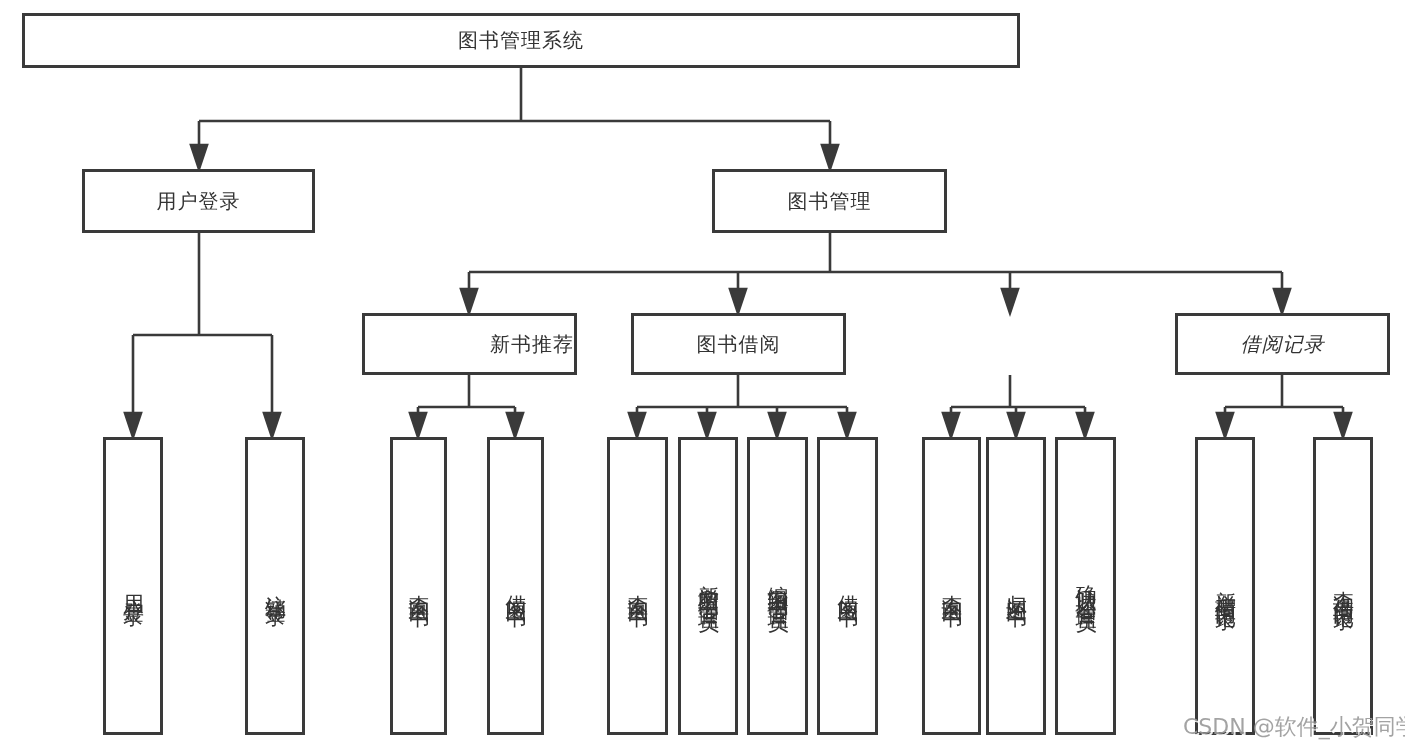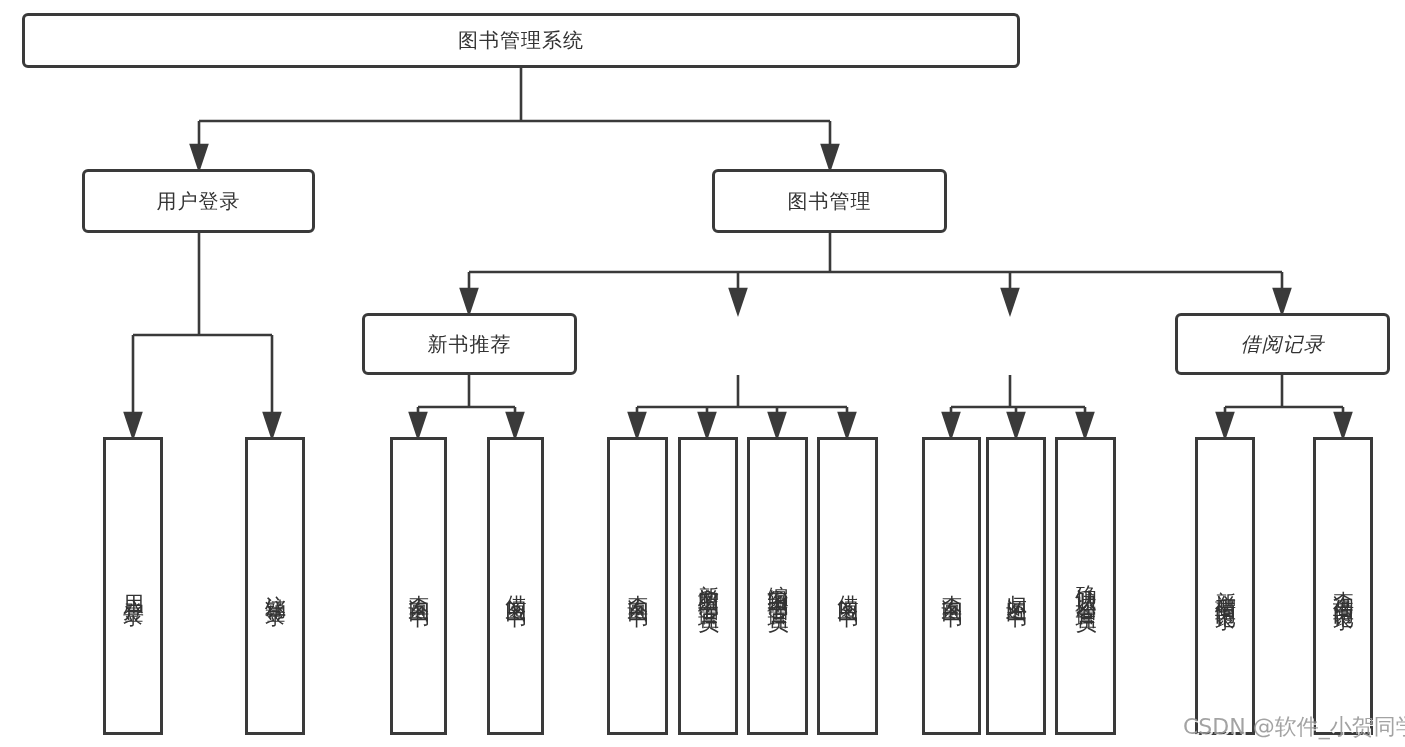--- a/index.html
+++ b/index.html
@@ -23,21 +23,21 @@
   .box {
     position: absolute;
     box-sizing: border-box;
     background: #ffffff;
     border: 3px solid #3a3a3a;
     display: flex;
     align-items: center;
     justify-content: center;
     color: #333333;
   }
-  .hbox { font-size: 20px; letter-spacing: 1px; border-radius: 6px; }
+  .hbox { font-size: 20px; letter-spacing: 1px; }
   .vbox span.vtext {
     writing-mode: vertical-rl;
     text-orientation: mixed;
     font-size: 21px;
     letter-spacing: 4px;
     line-height: 1;
     color: #333333;
     white-space: nowrap;
   }
   #watermark {
@@ -140,22 +140,25 @@
     <span>图书管理系统</span>
   </div>
 
   <div class="box hbox" style="left:82px; top:169px; width:233px; height:64px;">
     <span>用户登录</span>
   </div>
   <div class="box hbox" style="left:712px; top:169px; width:235px; height:64px;">
     <span>图书管理</span>
   </div>
 
-  <div class="box hbox" style="left:362px; top:313px; width:215px; height:62px;">
+  <div class="box hbox" style="left:362px; top:313px; width:215px; height:62px;justify-content:flex-end;">
     <span>新书推荐</span>
+  </div>
+  <div class="box hbox" style="left:631px; top:313px; width:215px; height:62px;">
+    <span>图书借阅</span>
   </div>
   <div class="box hbox" style="left:1175px; top:313px; width:215px; height:62px;font-style:italic;">
     <span>借阅记录</span>
   </div>
 
   <div class="box vbox" style="left:103px; top:437px; width:60px; height:298px;">
     <span class="vtext">用户登录</span>
   </div>
   <div class="box vbox" style="left:245px; top:437px; width:60px; height:298px;">
     <span class="vtext">注销登录</span>

